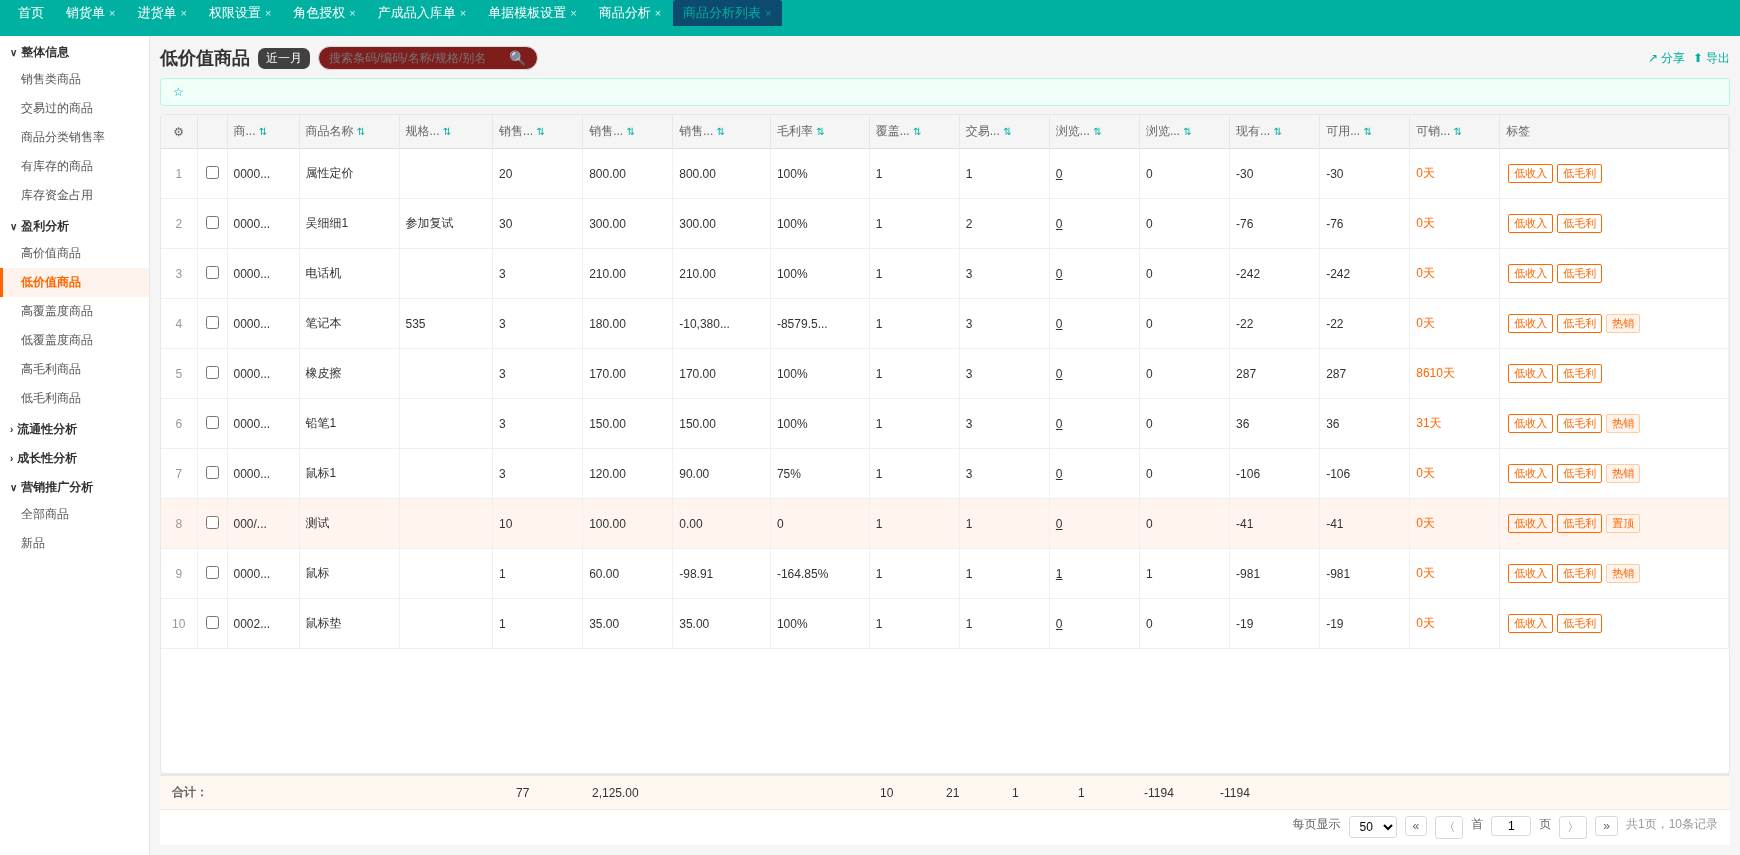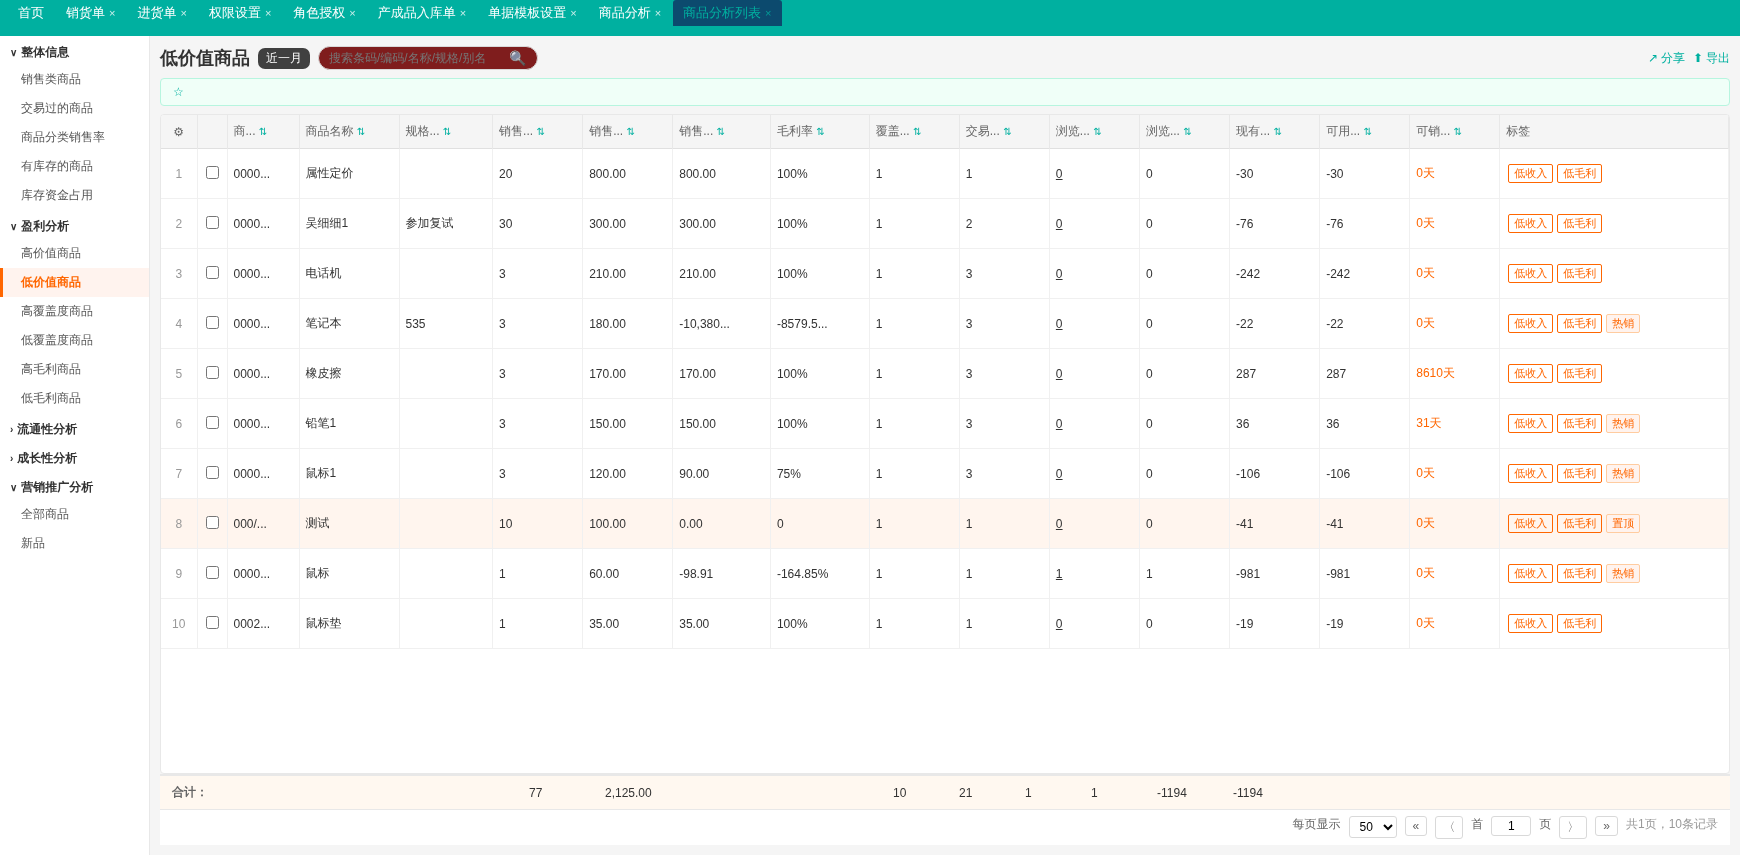--- a/index.html
+++ b/index.html
@@ -186,21 +186,21 @@
     .table-footer {
       background: #fff8f0;
       border-top: 1px solid #e8e8e8;
       padding: 8px 12px;
       display: flex;
       align-items: center;
       gap: 16px;
       font-size: 13px;
       flex-shrink: 0;
     }
-    .footer-label { color: #666; font-weight: bold; margin-right: 25px; }
+    .footer-label { color: #666; font-weight: bold; margin-right: 12px; }
     .footer-val { color: #333; }
 
     
     .pagination {
       background: #fff;
       border-top: 1px solid #e8e8e8;
       padding: 6px 12px;
       display: flex;
       align-items: flex-start;
       justify-content: flex-end;

